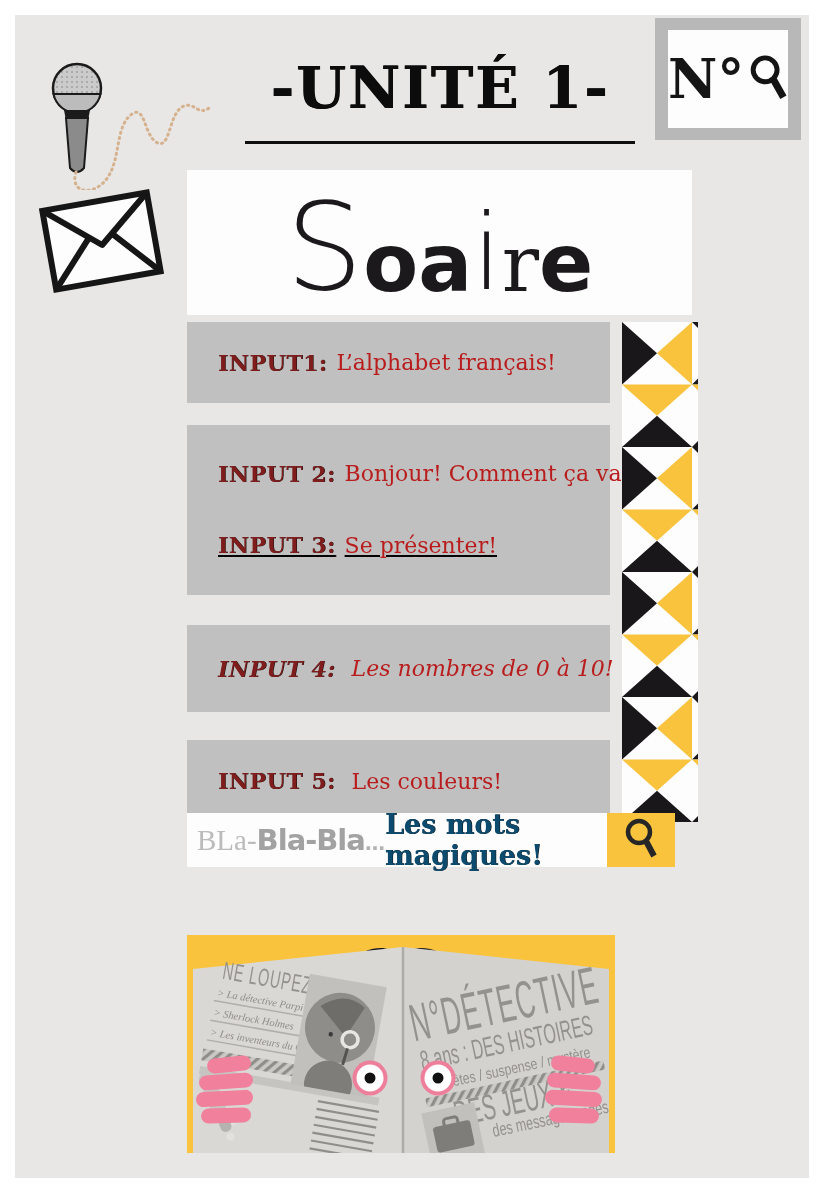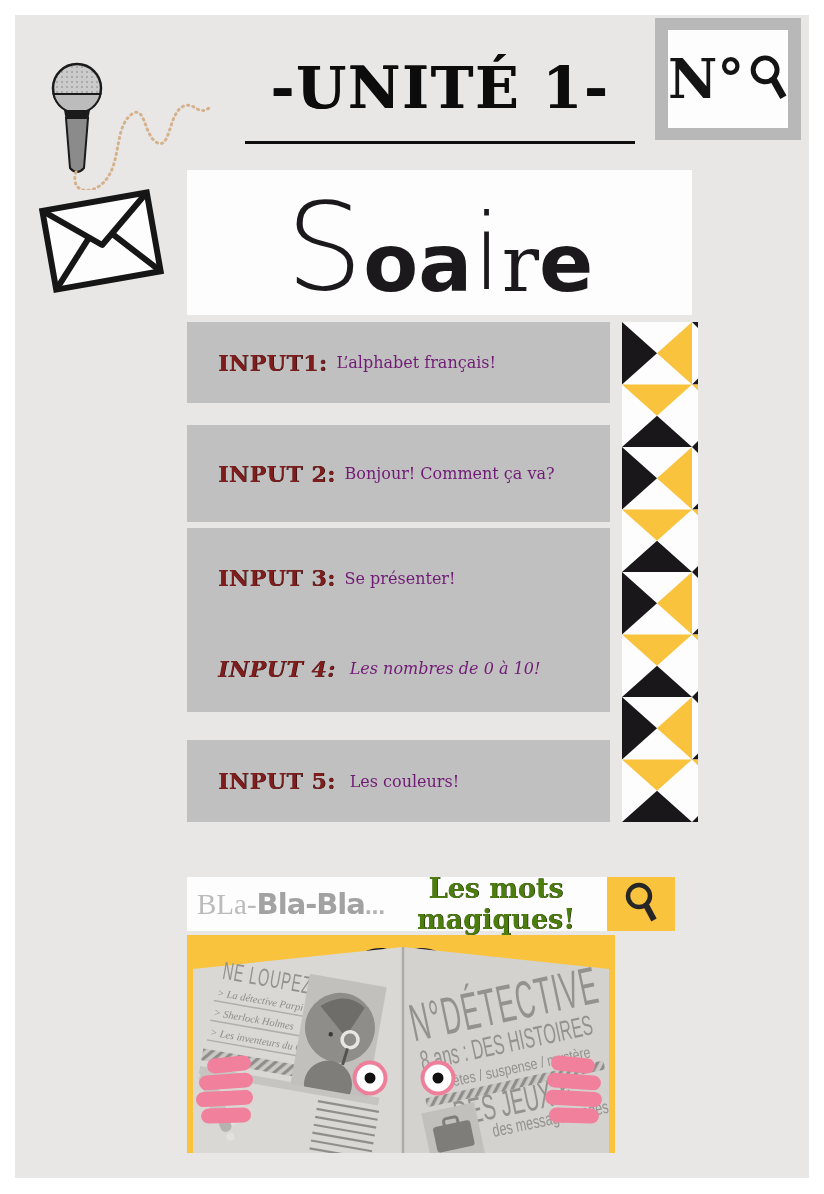--- a/index.html
+++ b/index.html
@@ -27,33 +27,33 @@
   .sommaire-box span{line-height:0.78;color:#1c191d;}
   .som-thin{font-family:"DejaVu Sans",sans-serif;font-weight:300;font-size:122px;}
   .som-bold{font-family:"DejaVu Sans",sans-serif;font-weight:800;font-size:80px;}
   .som-serif{font-family:"DejaVu Serif",serif;font-weight:400;font-size:78px;}
   .som-i{font-family:"DejaVu Sans",sans-serif;font-weight:300;font-size:106px;}
 
   .input-row{position:absolute;left:172px;width:423px;background:#c1c0c0;display:flex;
              align-items:center;padding-left:31px;box-sizing:border-box;cursor:pointer;}
   .input-label{font-family:"DejaVu Serif",serif;font-weight:900;font-size:22px;color:#7f1d1d;
                letter-spacing:0.5px;text-shadow:0.5px 0 0 #100f0f;margin-right:9px;white-space:pre;}
-  .input-text{font-family:"DejaVu Serif",serif;font-size:16px;color:#701a75;white-space:pre;}
+  .input-text{font-family:"DejaVu Serif",serif;font-size:22px;color:#b91c1c;white-space:pre;}
 
   .strip-svg{position:absolute;left:607px;top:307px;}
 
   
-  .magic-bar{position:absolute;left:172px;top:862px;width:488px;height:54px;background:#fdfdfd;
+  .magic-bar{position:absolute;left:172px;top:798px;width:488px;height:54px;background:#fdfdfd;
              display:flex;align-items:center;}
   .blabla{margin-left:10px;white-space:nowrap;}
   .bla-thin{font-family:"Liberation Serif",serif;font-weight:400;font-size:29px;color:#bcbbbb;}
   .bla-bold{font-family:"DejaVu Sans",sans-serif;font-weight:800;font-size:29px;color:#a3a2a2;letter-spacing:-1px;}
   .bla-dots{font-family:"DejaVu Sans",sans-serif;font-weight:700;font-size:20px;color:#b3b2b2;}
-  .magic-label{flex:1;text-align:center;font-family:"DejaVu Serif",serif;font-weight:900;font-size:27px;
-               color:#4d7c0f;text-shadow:0.5px 0 0 #0d0d0d;}
+  .magic-label{flex:1;text-align:left;font-family:"DejaVu Serif",serif;font-weight:900;font-size:27px;
+               color:#0c4a6e;text-shadow:0.5px 0 0 #0d0d0d;}
   .magic-search{width:68px;height:54px;background:#f9c33d;border:none;display:flex;align-items:center;
                 justify-content:center;cursor:pointer;}
 
   .illus-svg{position:absolute;left:172px;top:920px;}
 
   .np-text{font-family:"Liberation Sans",sans-serif;fill:#94928f;}
   .np-hand{font-family:"Liberation Serif",serif;font-style:italic;fill:#8f8d8a;}
 </style>
 </head>
 <body>
@@ -110,21 +110,21 @@
       </div>
 
     <div class="input-row" style="top:307px;height:81px;">
       <span class="input-label">INPUT1:</span>
       <span class="input-text">L’alphabet français!</span>
     </div>
     <div class="input-row" style="top:410px;height:97px;">
       <span class="input-label">INPUT 2:</span>
       <span class="input-text">Bonjour! Comment ça va?</span>
     </div>
-    <div class="input-row" style="top:513px;height:100px;">
+    <div class="input-row" style="top:480px;height:100px;text-decoration:underline;">
       <span class="input-label">INPUT 3:</span>
       <span class="input-text">Se présenter!</span>
     </div>
     <div class="input-row" style="top:610px;height:87px;font-style:italic;">
       <span class="input-label">INPUT 4:</span>
       <span class="input-text">&nbsp;Les nombres de 0 à 10!</span>
     </div>
     <div class="input-row" style="top:725px;height:82px;">
       <span class="input-label">INPUT 5:</span>
       <span class="input-text">&nbsp;Les couleurs!</span>

